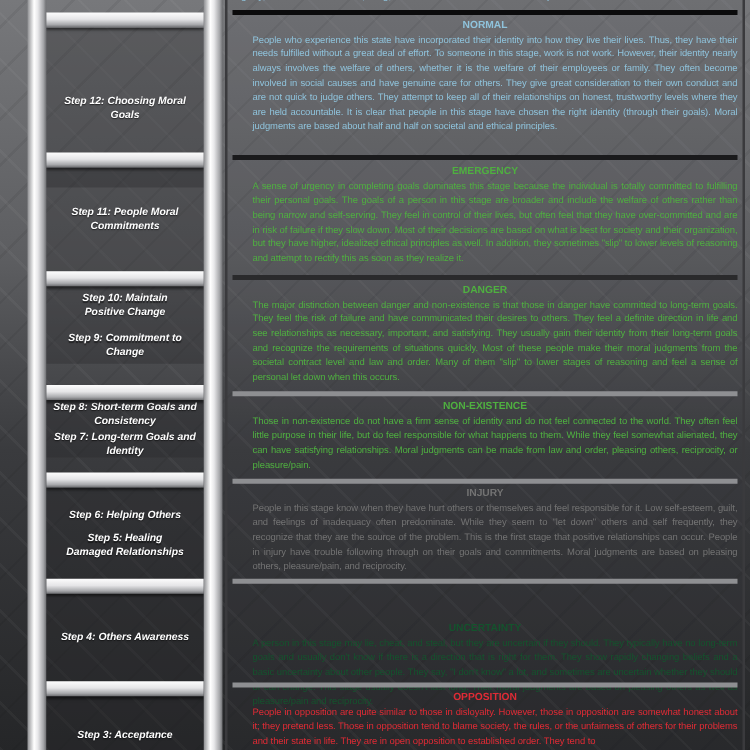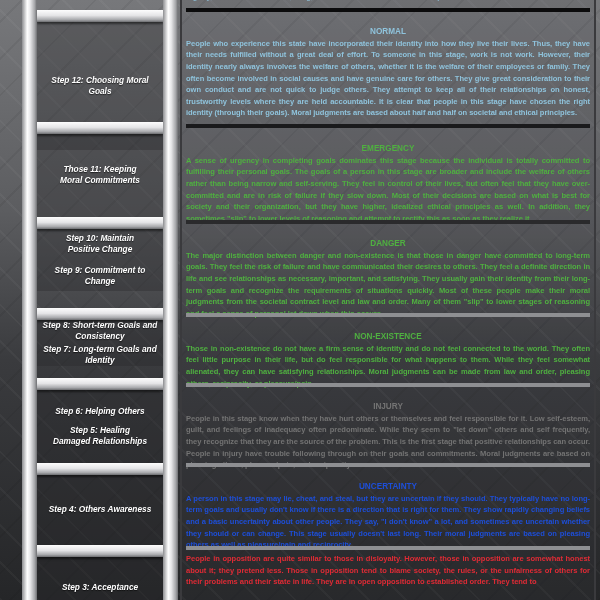--- a/index.html
+++ b/index.html
@@ -47,39 +47,38 @@
   }
   .sep {
     position:absolute; left:4px; width:404px; height:4px;
   }
   .sep.dark { background:#0b0b0c; }
   .sep.grey { background:#8e8f92; }
   .section { position:absolute; left:4px; width:404px; }
   .sec-title {
     text-align:center; font-size:8.2px; font-weight:bold; line-height:1.2;
     margin-bottom:1px;
-    margin-top:12px;
   }
   .sec-body {
     font-size:7.55px; line-height:11.6px; text-align:justify;
-    font-weight:bold; letter-spacing:-0.05px;
+    font-weight:normal; letter-spacing:-0.05px;margin-left:16px;
   }
   .topline { position:absolute; left:4px; top:-5px; width:404px; font-size:7.55px; line-height:11px; font-weight:bold; color:#8fc3dc; opacity:.85; }
 </style>
 </head>
 <body>
 
 <div class="pattern"></div>
 
 <div class="ladder">
   <div class="bay" style="top:22px;height:128px">
     <div class="step">Step 12: Choosing Moral Goals</div>
   </div>
   <div class="bay" style="top:133px;height:84px">
-    <div class="step" style="padding:0 18px">Those 11: Keeping Moral Commitments</div>
+    <div class="step" style="padding:0 18px">Step 11: People Moral Commitments</div>
   </div>
   <div class="bay" style="top:229px;height:62px;gap:9px">
     <div class="step" style="padding:0 14px">Step 10: Maintain Positive Change</div>
     <div class="step" style="padding:0 6px">Step 9: Commitment to Change</div>
   </div>
   <div class="bay" style="top:320px;height:46px;gap:2px">
     <div class="step" style="padding:0 4px">Step 8: Short-term Goals and Consistency</div>
     <div class="step" style="padding:0 0">Step 7: Long-term Goals and Identity</div>
   </div>
   <div class="bay" style="top:390px;height:73px;gap:8px">
@@ -132,22 +131,23 @@
     <div class="sec-body">Those in non-existence do not have a firm sense of identity and do not feel connected to the world. They often feel little purpose in their life, but do feel responsible for what happens to them. While they feel somewhat alienated, they can have satisfying relationships. Moral judgments can be made from law and order, pleasing others, reciprocity, or pleasure/pain.</div>
   </div>
   <div class="sep grey" style="top:387px"></div>
 
   <div class="section" style="top:394px;color:#737373">
     <div class="sec-title">INJURY</div>
     <div class="sec-body">People in this stage know when they have hurt others or themselves and feel responsible for it. Low self-esteem, guilt, and feelings of inadequacy often predominate. While they seem to "let down" others and self frequently, they recognize that they are the source of the problem. This is the first stage that positive relationships can occur. People in injury have trouble following through on their goals and commitments. Moral judgments are based on pleasing others, pleasure/pain, and reciprocity.</div>
   </div>
   <div class="sep grey" style="top:467px"></div>
 
-  <div class="section" style="top:474px;color:#1d4ed8">
+  <div class="section" style="top:502px;color:#14532d">
     <div class="sec-title">UNCERTAINTY</div>
     <div class="sec-body">A person in this stage may lie, cheat, and steal, but they are uncertain if they should. They typically have no long-term goals and usually don't know if there is a direction that is right for them. They show rapidly changing beliefs and a basic uncertainty about other people. They say, "I don't know" a lot, and sometimes are uncertain whether they should or can change. This stage usually doesn't last long. Their moral judgments are based on pleasing others as well as pleasure/pain and reciprocity.</div>
   </div>
   <div class="sep grey" style="top:550px"></div>
 
   <div class="section" style="top:557px;color:#e02b35">
+    <div class="sec-title">OPPOSITION</div>
     <div class="sec-body">People in opposition are quite similar to those in disloyalty. However, those in opposition are somewhat honest about it; they pretend less. Those in opposition tend to blame society, the rules, or the unfairness of others for their problems and their state in life. They are in open opposition to established order. They tend to</div>
   </div>
 </div>
 
 </body></html>

